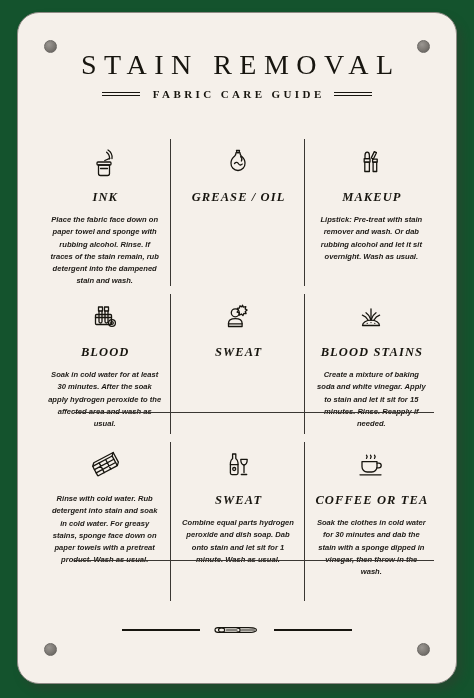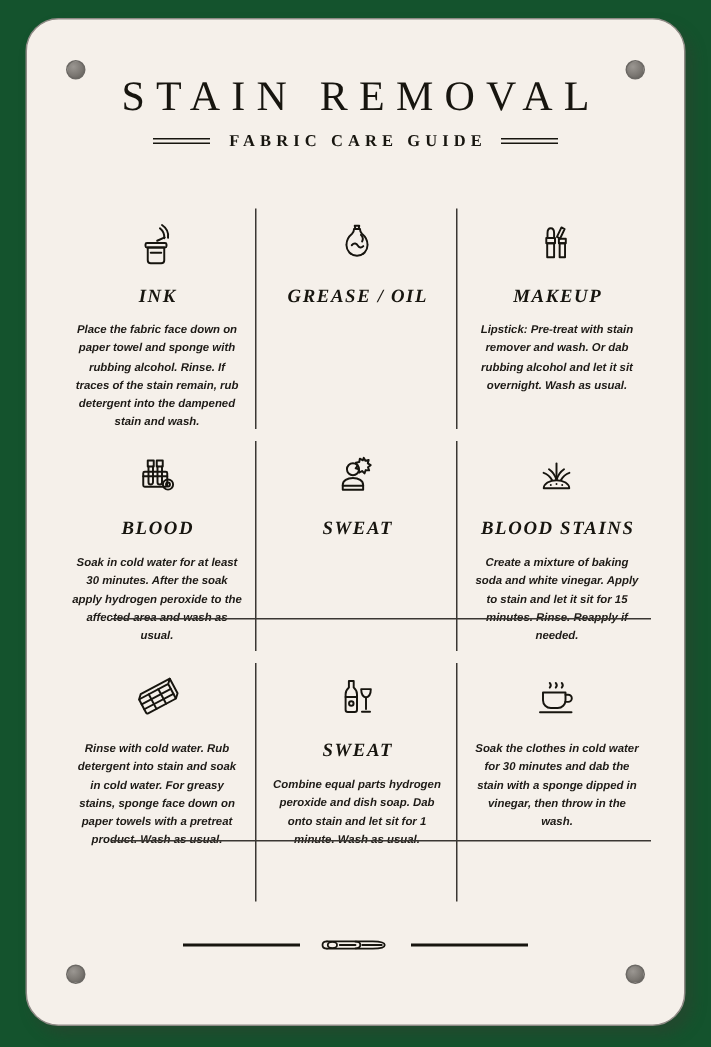--- a/index.html
+++ b/index.html
@@ -349,20 +349,21 @@
 
       <div class="cell col3">
         <div class="icon">
           <svg width="34" height="34" viewBox="0 0 34 34" fill="none" stroke="#17150f" stroke-width="1.3" stroke-linecap="round" stroke-linejoin="round">
             <path d="M12.5 8.4c.9-1 .9-2.1 0-3.1M16.5 8.4c.9-1 .9-2.1 0-3.1M20.5 8.4c.9-1 .9-2.1 0-3.1"></path>
             <path d="M8 11.6h15v5.2a5.2 5.2 0 0 1-5.2 5.2h-4.6A5.2 5.2 0 0 1 8 16.8z"></path>
             <path d="M23 13.1h1.8a2.4 2.4 0 0 1 0 4.8H23"></path>
             <path d="M6 24.8h21"></path>
           </svg>
         </div>
+        <div class="cell-title">COFFEE OR TEA</div>
         <div class="cell-body">
           <p>Soak the clothes in cold water for 30 minutes and dab the stain with a sponge dipped in vinegar, then throw in the wash.</p>
         </div>
       </div>
 
       <div class="hsep r1"></div>
       <div class="hsep r2"></div>
     </div>
 
     <div class="footer">

